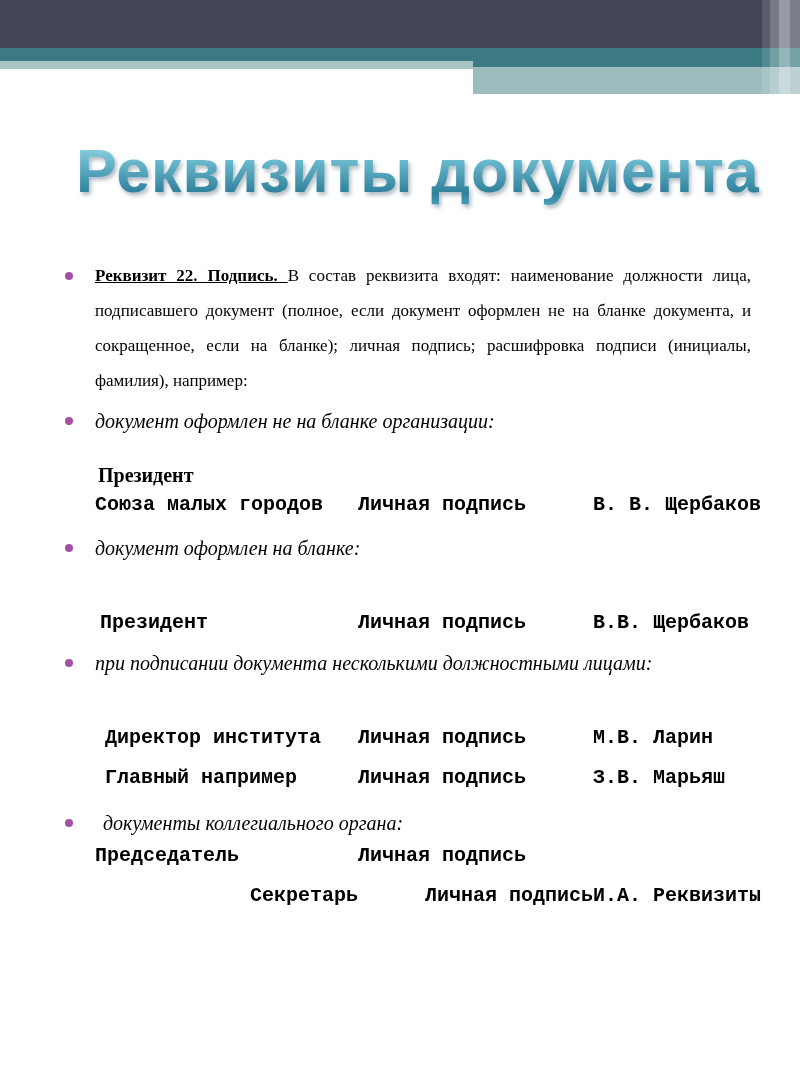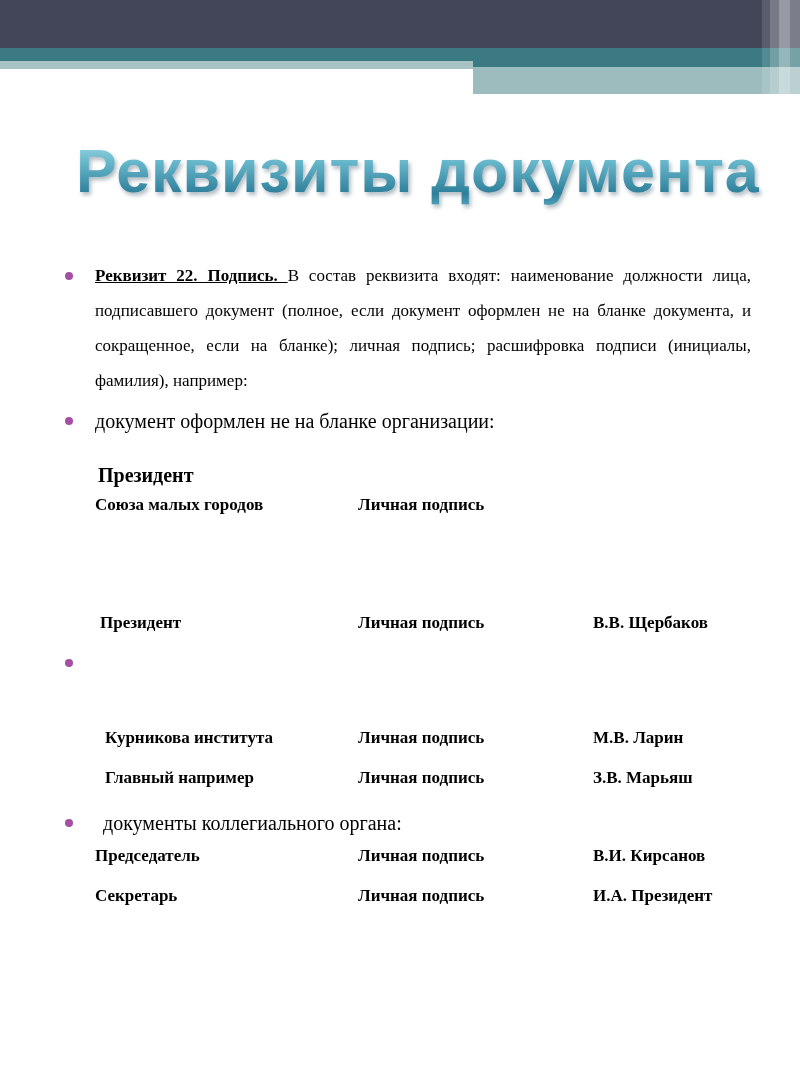--- a/index.html
+++ b/index.html
@@ -57,20 +57,21 @@
   .para {
     width: 656px;
     font-size: 17px;
     line-height: 35px;
     text-align: justify;
   }
   .para .dot { top: 14px; }
   .lead { font-weight: bold; text-decoration: underline; white-space: pre-wrap; }
 
   .italic-line {
+    font-style: italic;
     font-size: 20px;
     line-height: 26px;
     white-space: nowrap;
   }
   .italic-line .dot { top: 9px; }
   .indent-space { padding-left: 8px; text-align: center; }
 
   .sig-line {
     position: absolute;
     font-weight: bold;
@@ -78,23 +79,24 @@
     line-height: 26px;
     white-space: nowrap;
   }
   .sig-row {
     position: absolute;
     left: 95px;
     width: 660px;
     display: grid;
     grid-template-columns: 263px 235px auto;
     font-weight: bold;
-    font-size: 17px;
+    font-size: 20px;
     line-height: 26px;
     white-space: nowrap;
+    font-family: Liberation Mono, monospace;
   }
   .pad3  { padding-left: 3px; }
   .pad5  { padding-left: 5px; }
   .pad10 { padding-left: 10px; }
 </style>
 </head>
 <body>
 
 <div class="slide">
 
@@ -117,53 +119,58 @@
 
   <div class="bullet italic-line" style="top: 408px;">
     <span class="dot"></span>
     <span>документ оформлен не на бланке организации:</span>
   </div>
 
   <div class="sig-line pad3" style="left: 95px; top: 462px;">Президент</div>
   <div class="sig-row" style="top: 492px;">
     <span>Союза малых городов</span>
     <span>Личная подпись</span>
+    <span>В. В. Щербаков</span>
   </div>
 
+  <div class="bullet italic-line" style="top: 535px;">
+    <span class="dot"></span>
+    <span>документ оформлен на бланке:</span>
+  </div>
 
   <div class="sig-row" style="top: 610px;">
     <span class="pad5">Президент</span>
     <span>Личная подпись</span>
     <span>В.В. Щербаков</span>
   </div>
 
   <div class="bullet italic-line" style="top: 650px;">
     <span class="dot"></span>
+    <span>при подписании документа несколькими должностными лицами:</span>
   </div>
 
   <div class="sig-row" style="top: 725px;">
-    <span class="pad10">Курникова института</span>
+    <span class="pad10">Директор института</span>
     <span>Личная подпись</span>
     <span>М.В. Ларин</span>
   </div>
   <div class="sig-row" style="top: 765px;">
     <span class="pad10">Главный например</span>
     <span>Личная подпись</span>
     <span>З.В. Марьяш</span>
   </div>
 
   <div class="bullet italic-line" style="top: 810px;">
     <span class="dot"></span>
     <span class="indent-space">документы коллегиального органа:</span>
   </div>
 
   <div class="sig-row" style="top: 843px;">
     <span>Председатель</span>
     <span>Личная подпись</span>
-    <span>В.И. Кирсанов</span>
   </div>
-  <div class="sig-row" style="top: 883px;">
+  <div class="sig-row" style="top: 883px; text-align: right;">
     <span>Секретарь</span>
     <span>Личная подпись</span>
-    <span>И.А. Президент</span>
+    <span>И.А. Реквизиты</span>
   </div>
 
 </div>
 
 </body></html>

